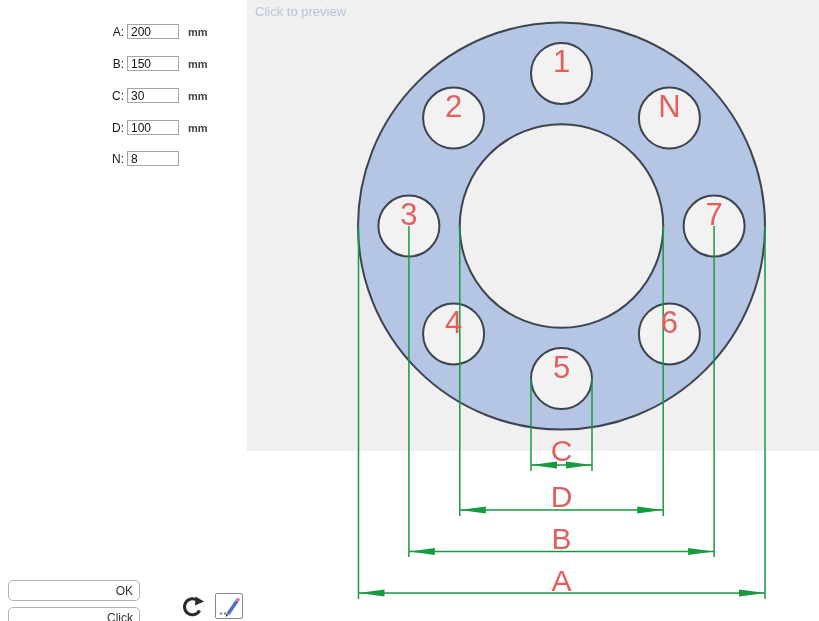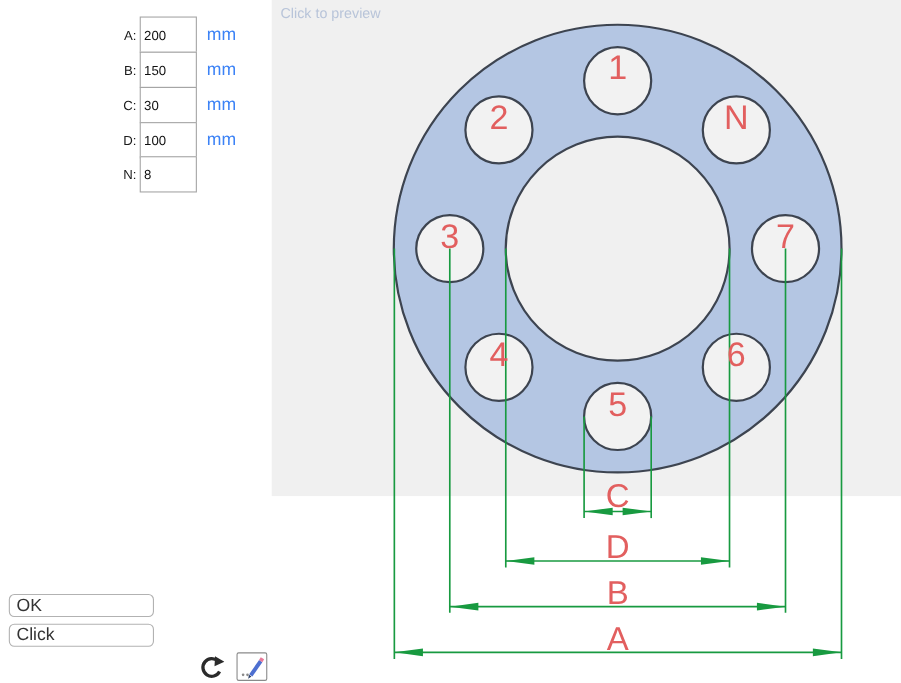--- a/index.html
+++ b/index.html
@@ -5,29 +5,30 @@
   html,body{margin:0;padding:0;}
   body{
     width:819px;height:621px;position:relative;overflow:hidden;
     font-family:"Liberation Sans", sans-serif;background:#ffffff;
   }
   
   .left-panel{position:absolute;left:0;top:0;width:247px;height:621px;background:#ffffff;}
   .param-row{position:absolute;left:98px;display:flex;align-items:center;height:21px;}
   .param-row label{display:inline-block;width:26px;text-align:right;font-size:12px;color:#1a1a1a;margin-right:3px;}
   .param-row input{
-    width:52px;height:33px;box-sizing:border-box;border:1px solid #a5a5a5;
+    width:52px;height:15px;box-sizing:border-box;border:1px solid #a5a5a5;
     font-family:"Liberation Sans",sans-serif;font-size:12px;padding:1px 3px;background:#fff;color:#111;
   }
-  .param-row .unit{font-size:16px;color:#3b82f6;margin-left:9px;}
+  .param-row .unit{font-size:11px;color:#404040;margin-left:9px;font-weight:bold;}
   .btn{
     position:absolute;left:8px;width:132px;height:21px;box-sizing:border-box;
     background:#ffffff;border:1px solid #b2b2b2;border-radius:5px;
-    font-family:"Liberation Sans",sans-serif;font-size:16px;color:#333;text-align:left;line-height:18px;
+    font-family:"Liberation Sans",sans-serif;font-size:12px;color:#333;text-align:right;line-height:18px;
     cursor:pointer;
+    margin-top:40px;
   }
   .icon-refresh{position:absolute;left:181px;top:596px;width:23px;height:23px;cursor:pointer;}
   .btn-edit{
     position:absolute;left:215px;top:593px;width:28px;height:26px;box-sizing:border-box;
     background:#fff;border:1px solid #8a8a8a;border-radius:2px;cursor:pointer;padding:0;
   }
   
   .preview{position:absolute;left:247px;top:0;width:572px;height:451px;background:#f0f0f0;cursor:pointer;}
   .preview-hint{position:absolute;left:8px;top:4px;font-size:13px;color:#b8c4d9;}
   .drawing{position:absolute;left:0;top:0;}

